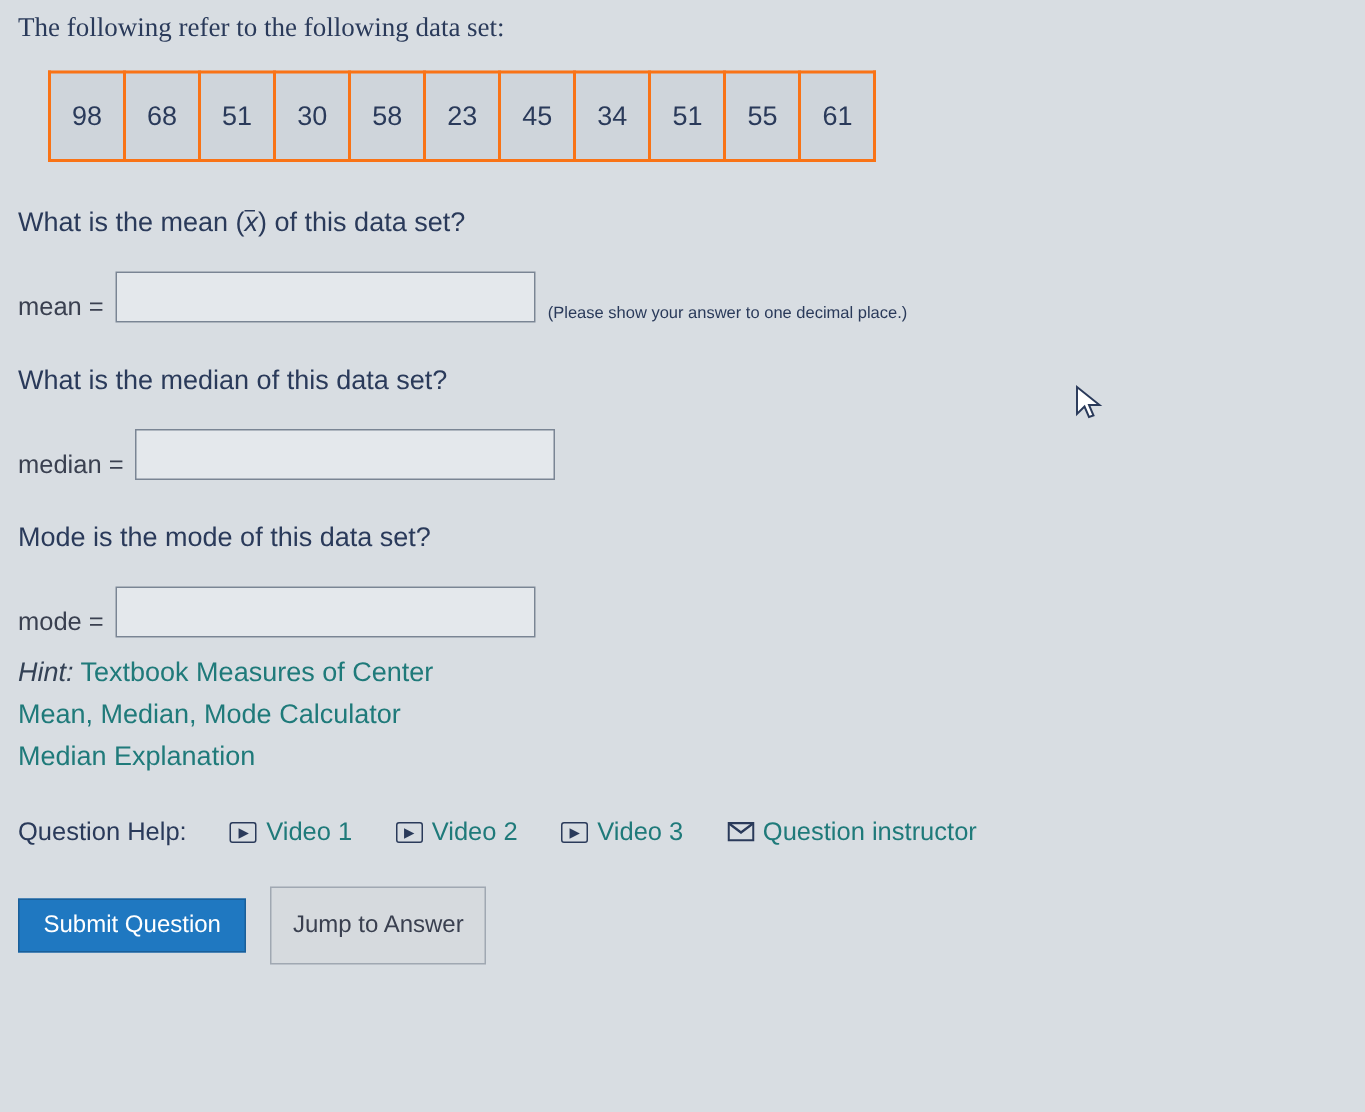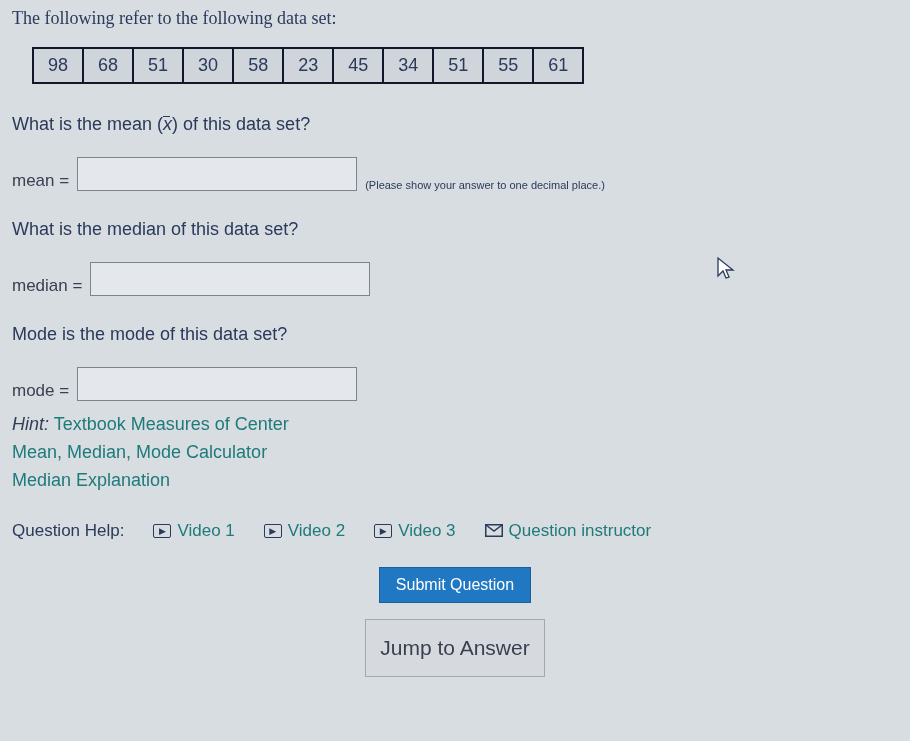--- a/index.html
+++ b/index.html
@@ -20,22 +20,22 @@
       margin-bottom: 18px;
       font-size: 18px;
       font-family: Liberation Serif, serif;
     }
     .data-table {
       border-collapse: collapse;
       margin: 0 0 30px 20px;
       background: #cfd5db;
     }
     .data-table td {
-      border: 2px solid #0f172a;
-      padding: 6px 14px;
+      border: 2px solid #f97316;
+      padding: 18px 14px;
       text-align: center;
       font-size: 18px;
       color: #2a3a5a;
     }
     .question {
       margin: 28px 0 22px 0;
       font-size: 18px;
     }
     .answer-row {
       display: flex;
@@ -106,37 +106,36 @@
     .icon-envelope {
       display: inline-flex;
       width: 18px;
       height: 13px;
     }
     .button-row {
       margin-top: 26px;
       display: flex;
       align-items: center;
       gap: 16px;
-      flex-direction: column;
     }
     .btn-submit {
       background: #1f78c1;
       color: #fff;
       border: 1px solid #1a5f99;
       padding: 8px 16px;
       font-size: 16px;
       cursor: pointer;
       font-family: inherit;
     }
     .btn-jump {
       background: #d6dade;
       color: #3a4050;
       border: 1px solid #a0a8b2;
       padding: 16px 14px;
-      font-size: 21px;
+      font-size: 16px;
       cursor: pointer;
       font-family: inherit;
     }
     .cursor {
       position: absolute;
       left: 716px;
       top: 256px;
       pointer-events: none;
     }
     .xbar {

